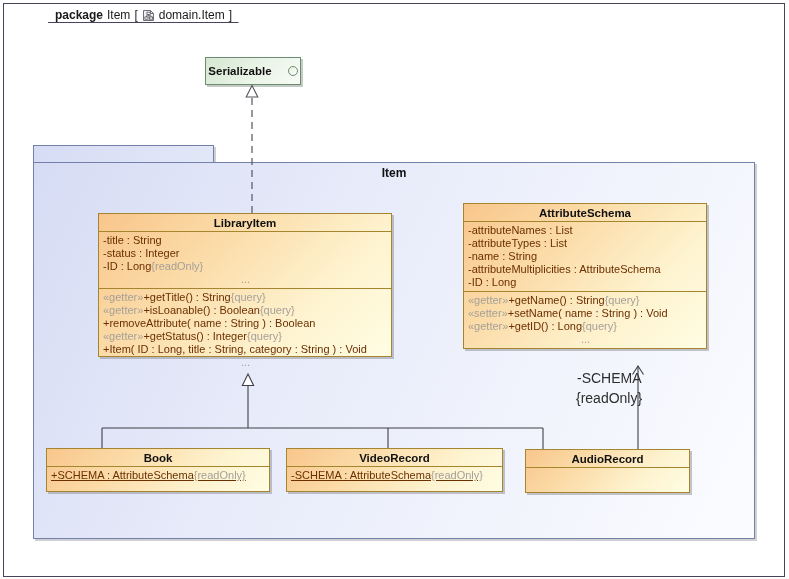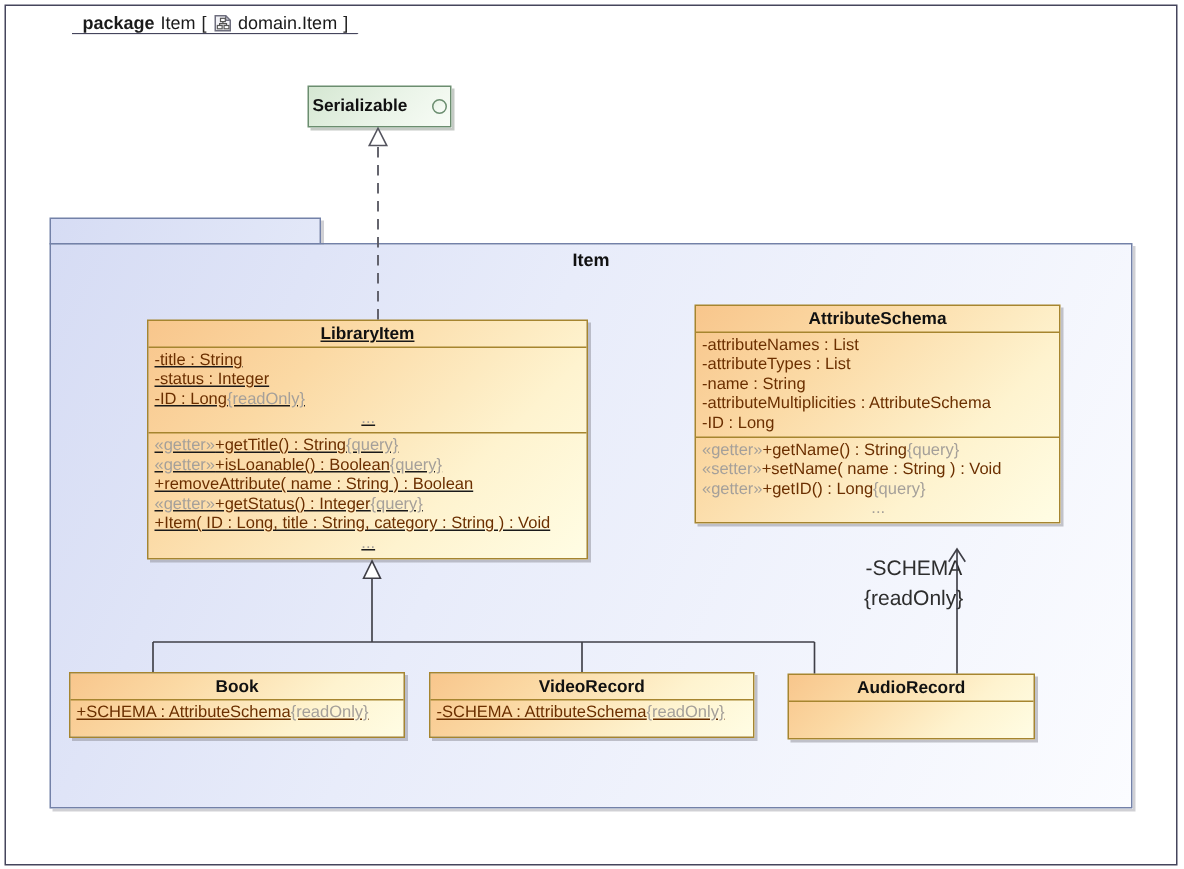--- a/index.html
+++ b/index.html
@@ -96,21 +96,21 @@
 
   <div class="pkg-tab"></div>
   <div class="pkg-body"></div>
   <div class="pkg-title">Item</div>
 
   <div class="iface-box">
     <span>Serializable</span>
     <span class="iface-ball"></span>
   </div>
 
-  <div class="class-box" style="left:98px;top:213px;width:294px;height:160px;text-decoration:underline;">
+  <div class="class-box" style="left:98px;top:213px;width:294px;height:144px;">
     <div class="class-title">LibraryItem</div>
     <div class="compartment bordered" style="height:57px;">
         <div class="member-line"><span>-title : String</span></div>
         <div class="member-line"><span>-status : Integer</span></div>
         <div class="member-line"><span>-ID : Long</span><span class="dim">{readOnly}</span></div>
         <div class="member-line center"><span class="dim">...</span></div>
       </div>
     <div class="compartment" style="height:84px;">
         <div class="member-line"><span class="dim">«getter»</span><span>+getTitle() : String</span><span class="dim">{query}</span></div>
         <div class="member-line"><span class="dim">«getter»</span><span>+isLoanable() : Boolean</span><span class="dim">{query}</span></div>

